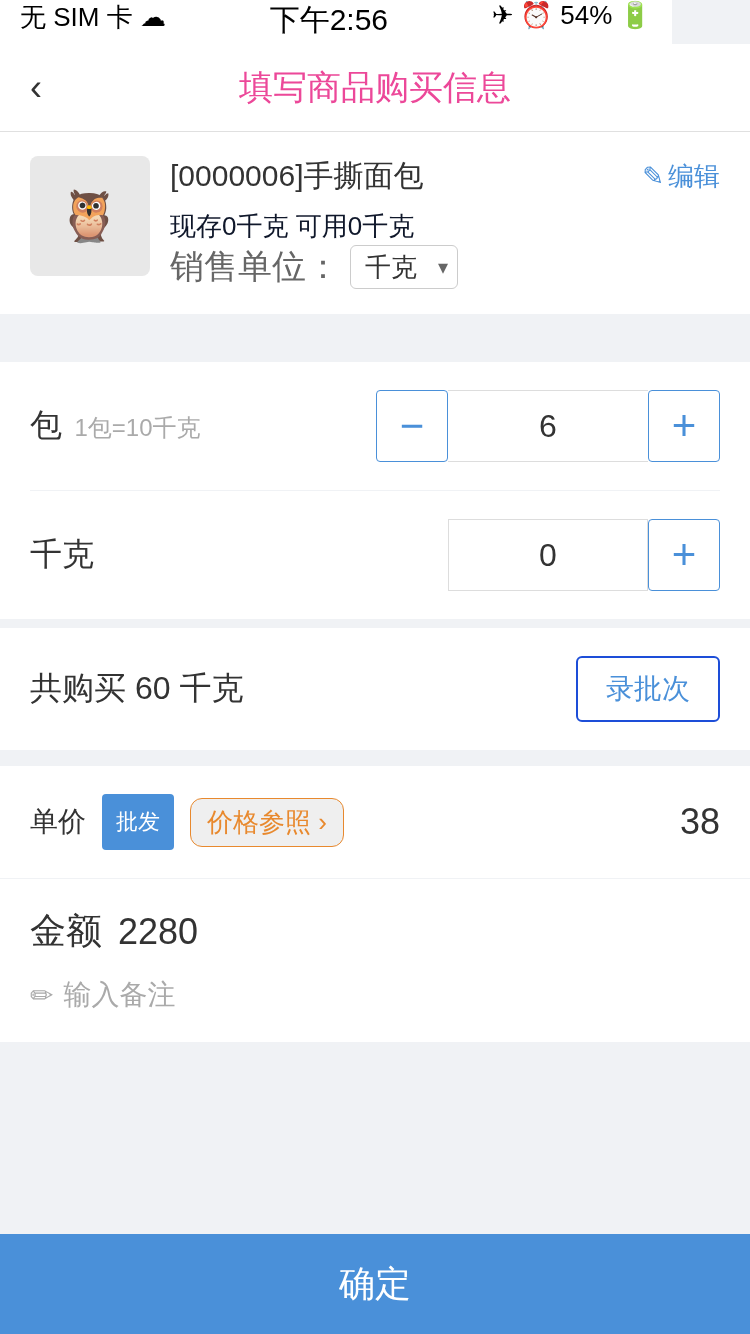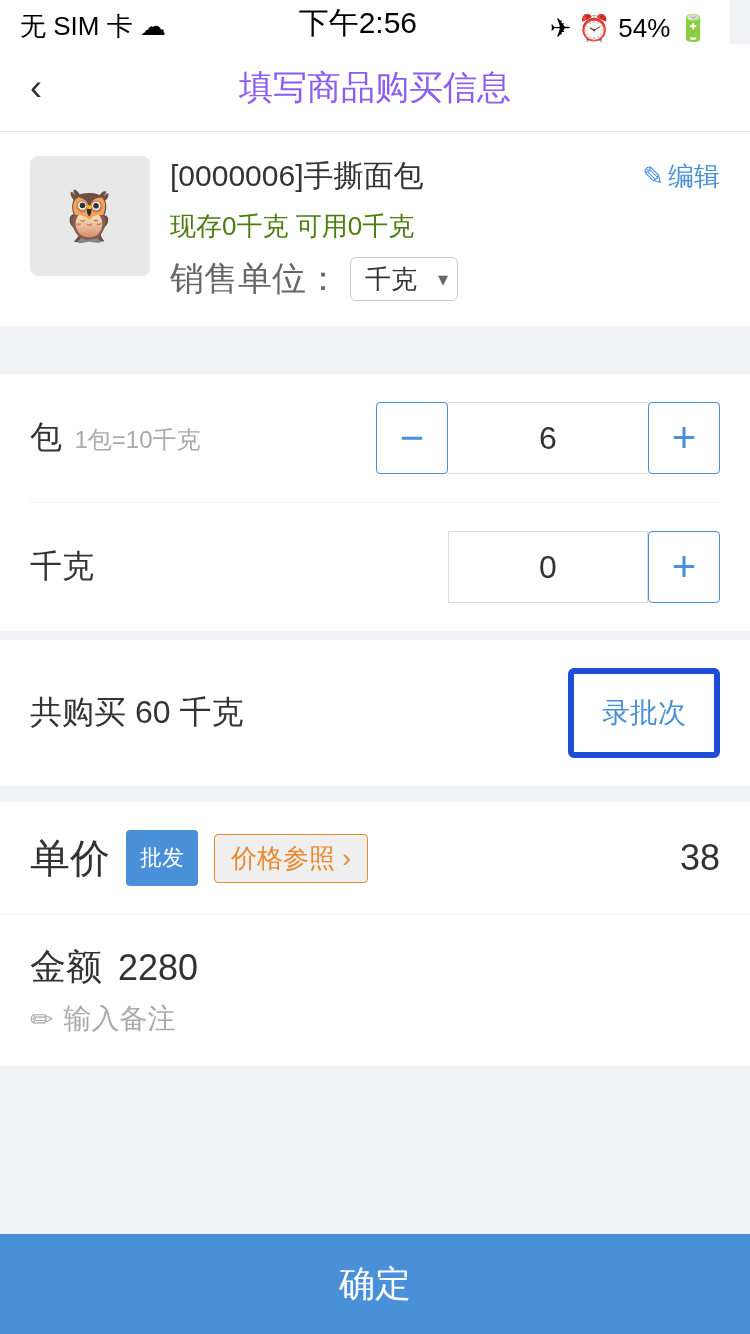--- a/index.html
+++ b/index.html
@@ -8,25 +8,25 @@
       font-family: -apple-system, "PingFang SC", "Helvetica Neue", sans-serif;
       background: #f0f2f5;
       width: 750px;
       min-height: 1334px;
       position: relative;
       overflow-x: hidden;
     }
 
     
     .status-bar {
-      width: 730px;
+      width: 672px;
       height: 44px;
       background: #fff;
       display: flex;
-      align-items: flex-end;
+      align-items: flex-start;
       justify-content: space-between;
       padding: 0 20px;
       font-size: 28px;
       color: #000;
     }
     .status-left { display: flex; align-items: center; gap: 8px; font-size: 26px; }
     .status-center { font-size: 30px; font-weight: 500; }
     .status-right { display: flex; align-items: center; gap: 6px; font-size: 26px; }
 
     
@@ -44,21 +44,21 @@
       position: absolute;
       left: 20px;
       font-size: 36px;
       color: #333;
       cursor: pointer;
       padding: 10px;
     }
     .nav-title {
       font-size: 34px;
       font-weight: 500;
-      color: #8b5cf6;
+      color: #ec4899;
     }
 
     
     .product-card {
       background: #fff;
       padding: 24px 30px;
       display: flex;
       align-items: flex-start;
       gap: 20px;
       border-bottom: 8px solid #f0f2f5;
@@ -94,22 +94,21 @@
     .edit-btn {
       color: #4a90d9;
       font-size: 26px;
       display: flex;
       align-items: center;
       gap: 4px;
       cursor: pointer;
     }
     .product-stock {
       font-size: 26px;
-      color: #4d7c0f;
-      margin-bottom: 12px;
+      color: #0f172a;
     }
     .product-unit-row {
       display: flex;
       align-items: center;
       gap: 10px;
     }
     .product-unit-label {
       font-size: 34px;
       color: #666;
     }
@@ -212,52 +211,52 @@
       display: flex;
       align-items: center;
       justify-content: space-between;
       border-bottom: 8px solid #f0f2f5;
     }
     .summary-text {
       font-size: 32px;
       color: #333;
     }
     .batch-btn {
-      border: 6px solid #1d4ed8;
+      border: 2px solid #1d4ed8;
       border-radius: 6px;
-      padding: 20px 28px;
+      padding: 12px 28px;
       color: #4a90d9;
       font-size: 28px;
       background: #fff;
       cursor: pointer;
     }
 
     
     .price-section {
       background: #fff;
       padding: 28px 30px;
       border-bottom: 1px solid #f0f2f5;
       display: flex;
       align-items: center;
       gap: 16px;
     }
     .price-label {
-      font-size: 40px;
+      font-size: 28px;
       color: #333;
     }
     .price-badge {
       background: #4a90d9;
       color: #fff;
       font-size: 22px;
       padding: 13px 14px;
       border-radius: 4px;
     }
     .price-ref-btn {
       border: 1px solid #e8892e;
-      border-radius: 4px;
+      border-radius: 12px;
       padding: 6px 16px;
       color: #e8892e;
       font-size: 26px;
       display: flex;
       align-items: center;
       gap: 4px;
       cursor: pointer;
     }
     .price-value {
       margin-left: auto;
@@ -275,21 +274,21 @@
       font-weight: 500;
     }
     .amount-block {
       background: #fff;
       padding: 28px 30px;
     }
     .amount-main {
       display: flex;
       align-items: center;
       gap: 16px;
-      margin-bottom: 8px;
+      margin-bottom: 20px;
     }
     .remark-row {
       display: flex;
       align-items: center;
       gap: 10px;
       color: #aaa;
       font-size: 28px;
       cursor: pointer;
     }
     .remark-icon {

